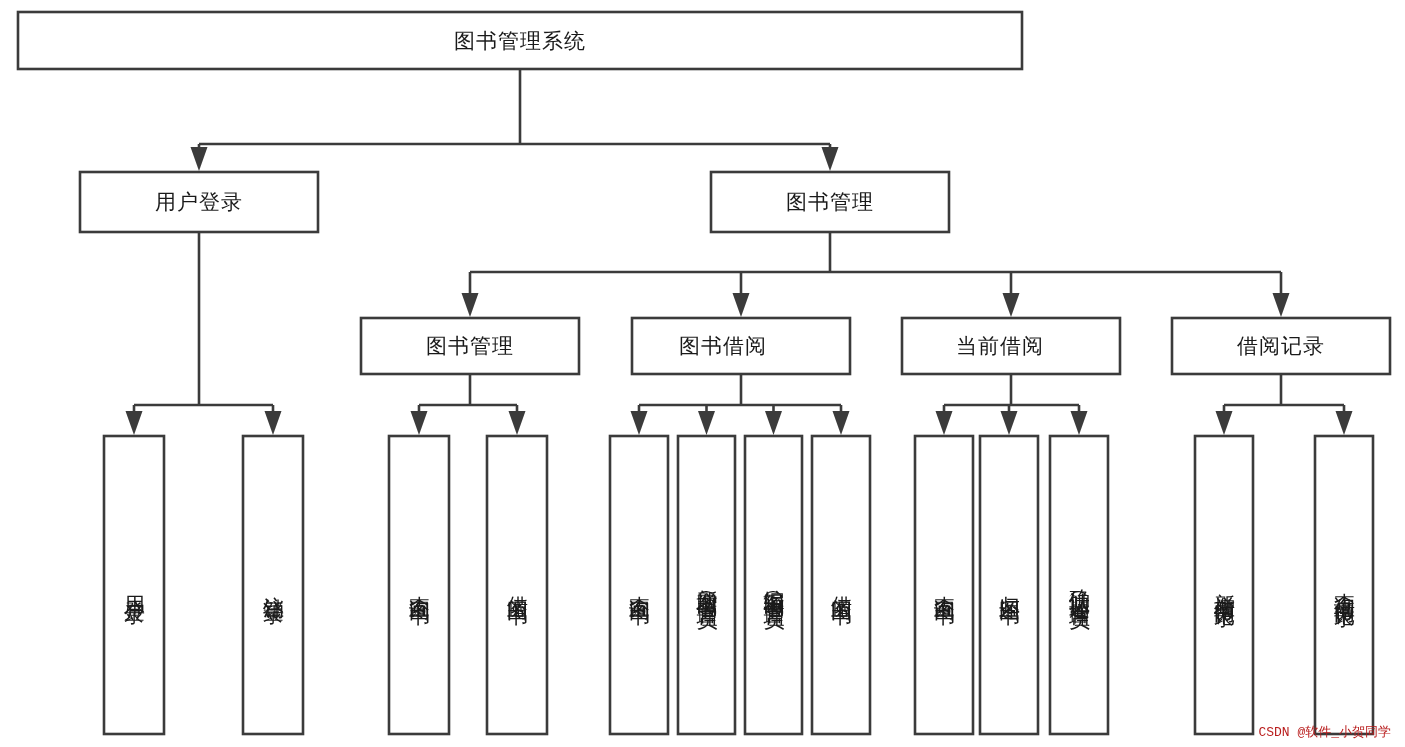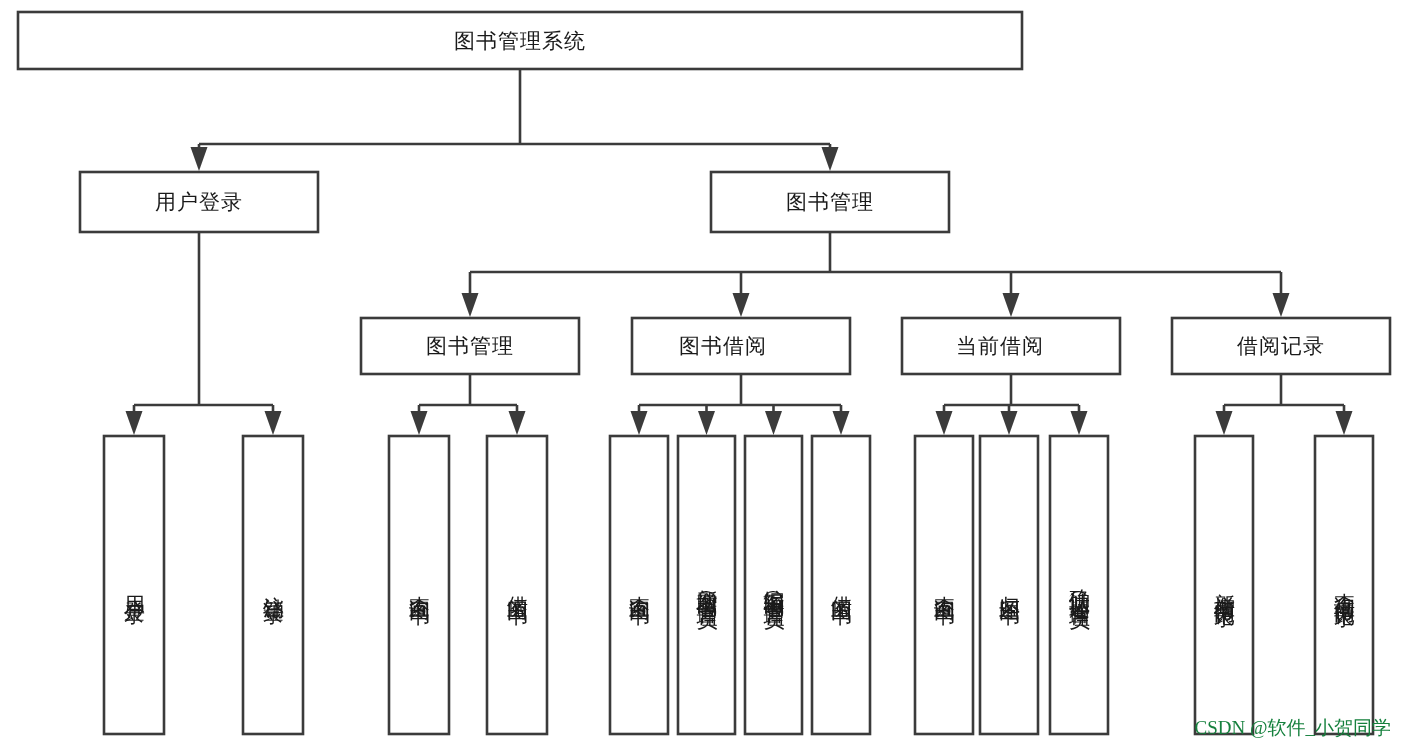--- a/index.html
+++ b/index.html
@@ -71,23 +71,23 @@
     font-family: "DejaVu Sans", "Liberation Sans", sans-serif;
     font-size: 21px;
     color: #1a1a1a;
     white-space: nowrap;
     letter-spacing: 1px;
   }
   #watermark {
     position: absolute;
     right: 14px;
     bottom: 6px;
-    font-family: Liberation Serif, serif;
-    font-size: 19px;
-    color: #15803d;
+    font-family: Liberation Mono, monospace;
+    font-size: 13px;
+    color: #b91c1c;
     white-space: nowrap;
     pointer-events: none;
   }
 </style>
 </head>
 <body>
 
 <div id="diagram-root">
   <svg id="tree-svg" viewBox="0 0 1405 747" xmlns="http://www.w3.org/2000/svg">
     <g id="edges-layer">

